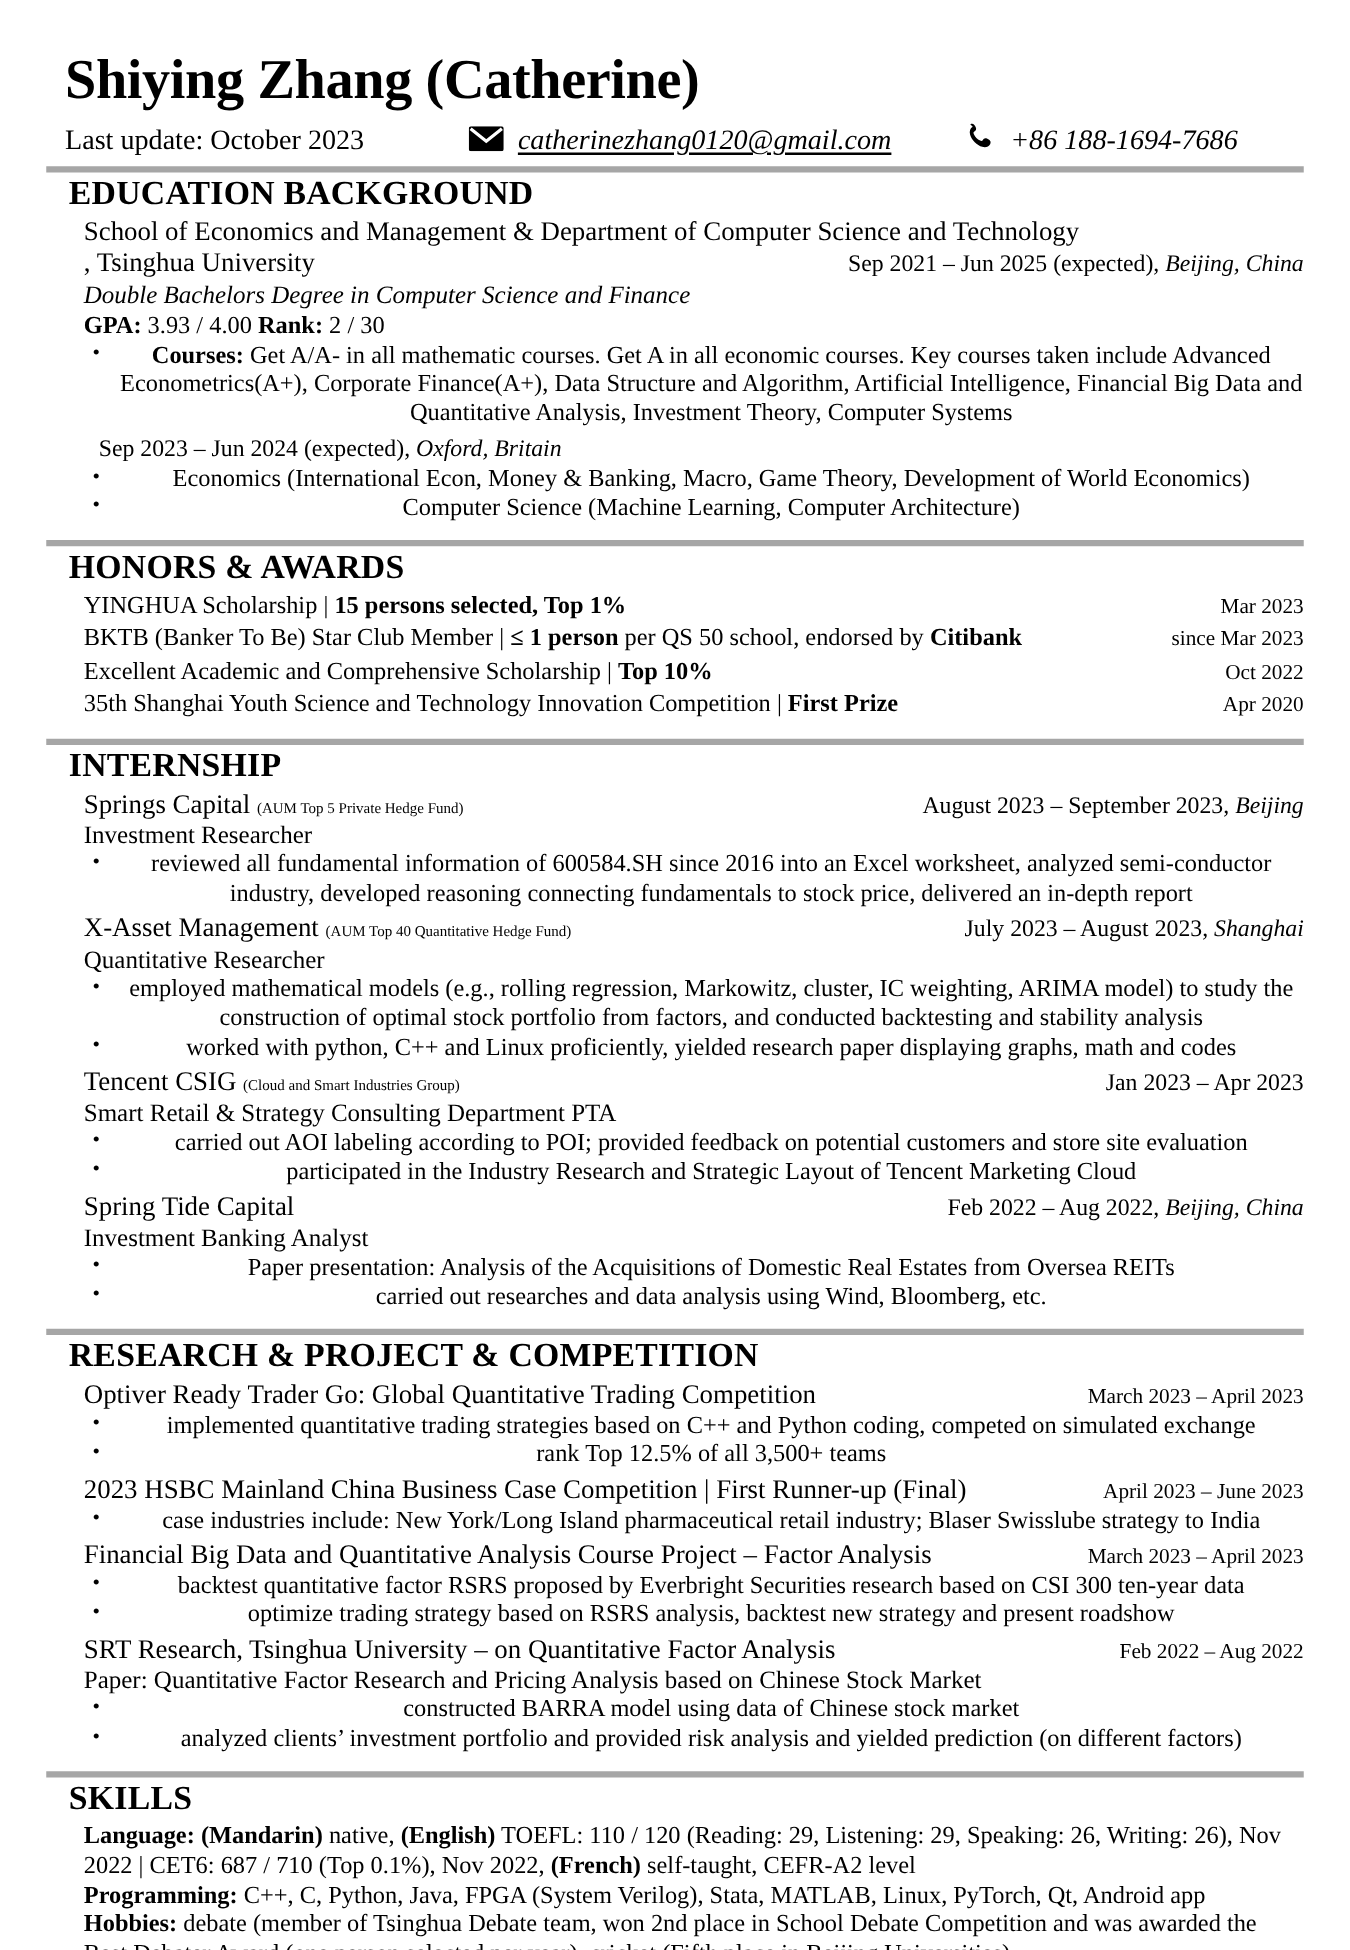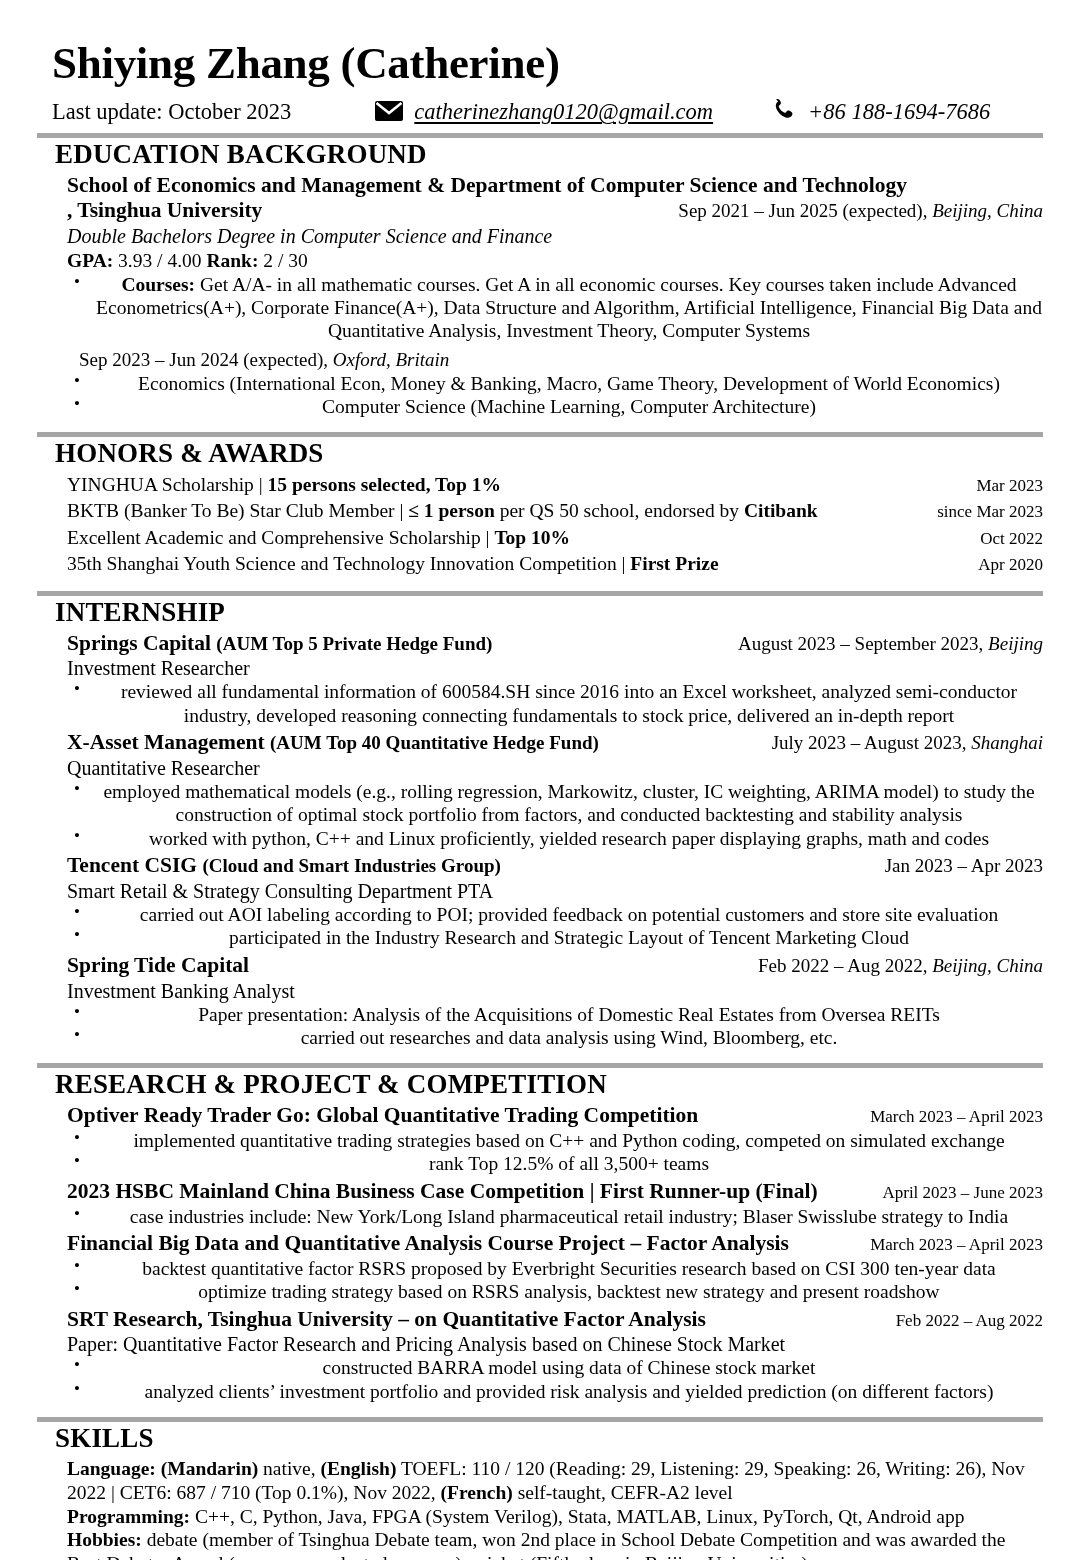--- a/index.html
+++ b/index.html
@@ -82,25 +82,25 @@
     display: flex;
     justify-content: space-between;
     align-items: baseline;
     line-height: 1.2;
   }
   .row .left { }
   .row .right { text-align: right; white-space: nowrap; padding-left: 12px; }
 
   .org {
     font-size: 21.5px;
-    font-weight: bold;
+    font-weight: normal;
   }
   .org-sub {
-    font-size: 19px;
-    font-weight: bold;
+    font-size: 12px;
+    font-weight: normal;
   }
   .date {
     font-size: 19px;
   }
   .date .loc { font-style: italic; }
   .date-sm { font-size: 17px; }
 
   .sub-line {
     font-size: 20px;
     line-height: 1.2;

